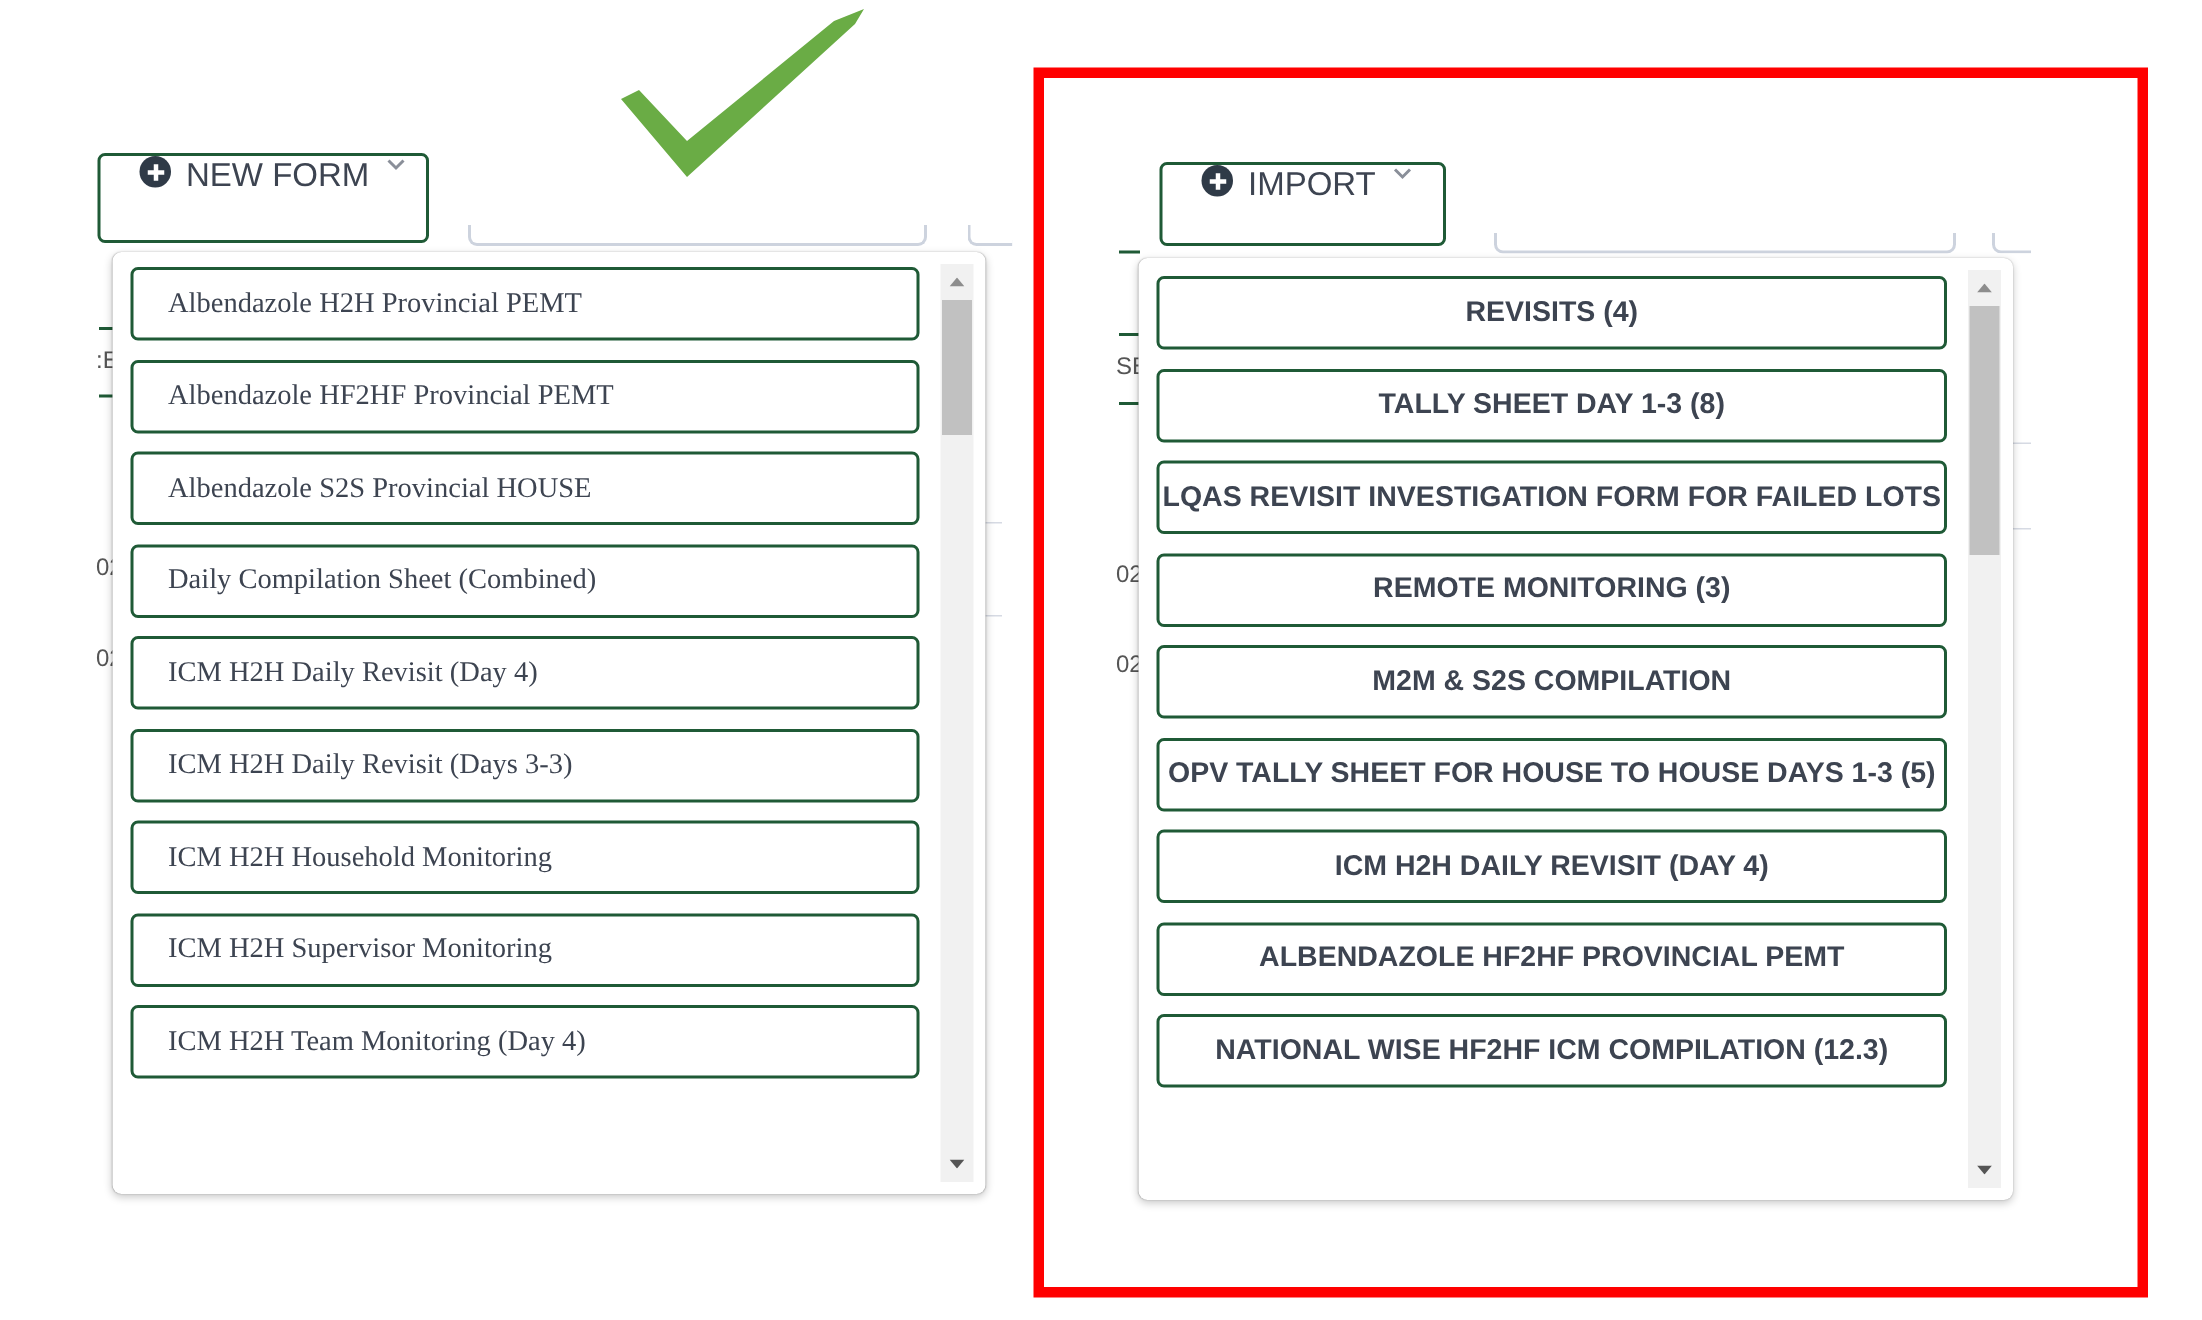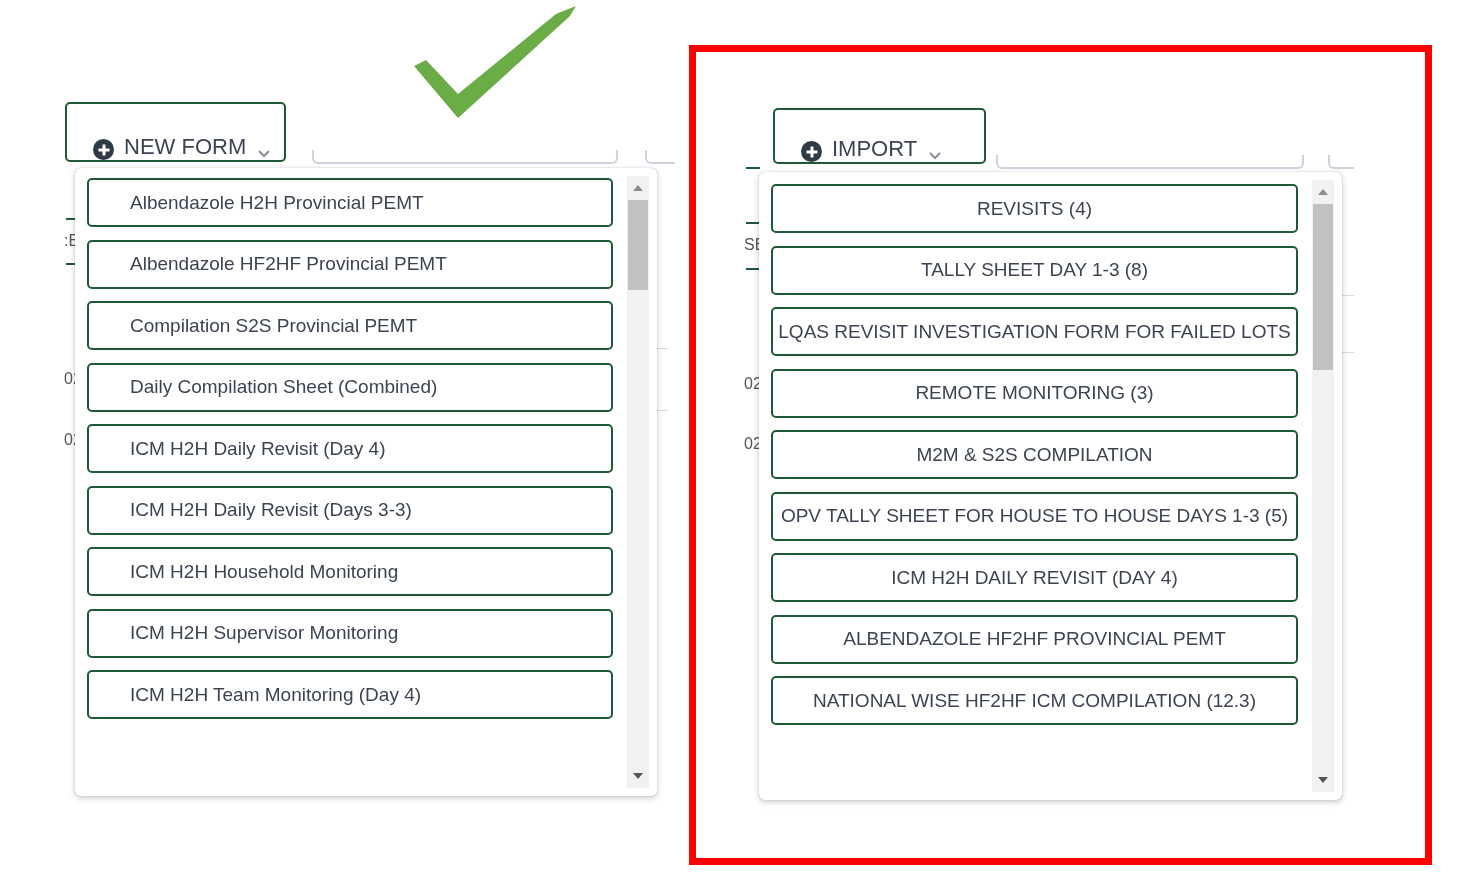--- a/index.html
+++ b/index.html
@@ -11,21 +11,21 @@
   .red-frame { position: absolute; left: 689px; top: 45px; width: 743px; height: 820px; border: 7px solid #ff0000; }
   .bg-line { position: absolute; background: #d6dae3; height: 1px; }
   .bg-dash { position: absolute; background: #1f5a36; height: 2px; }
   .bg-text { position: absolute; font-size: 16px; color: #555; }
   .bg-input { position: absolute; border: 2px solid #cdd3de; border-top: none; border-radius: 0 0 6px 6px; height: 14px; }
 
   
   .trigger {
     position: absolute; height: 60px; background: #fff;
     border: 2.5px solid #1f5a36; border-radius: 5px;
-    display: flex; align-items: flex-end; gap: 10px;
+    display: flex; align-items: flex-start; gap: 10px;
     font-size: 22px; color: #3d4451; padding-left: 26px; cursor: pointer;
   }
   .trigger .plus {
     width: 21px; height: 21px; border-radius: 50%; background: #2f3a47;
     position: relative; flex: none;
   }
   .trigger .plus::before, .trigger .plus::after {
     content: ""; position: absolute; background: #fff; left: 50%; top: 50%; transform: translate(-50%,-50%);
   }
   .trigger .plus::before { width: 11px; height: 3px; }
@@ -38,22 +38,22 @@
     position: absolute; background: #fff;
     border-radius: 6px;
     box-shadow: 0 2px 6px rgba(0,0,0,0.22), 0 0 1px rgba(0,0,0,0.3);
   }
   .panel .list { position: absolute; left: 12px; top: 10px; right: 44px; }
   .item {
     height: 49px; margin-bottom: 12.5px; border: 2.5px solid #1f5a36; border-radius: 5px;
     display: flex; align-items: center; font-size: 19px; color: #3d4451; background: #fff; cursor: pointer;
     white-space: nowrap; overflow: hidden;
   }
-  .panel-left .item { padding-left: 41px; }
-  .panel-right .item { justify-content: center; text-transform: none; }
+  .panel-left .item { padding-left: 23px; font-family: Liberation Serif, serif; }
+  .panel-right .item { justify-content: center; text-transform: none; font-weight: bold; }
 
   .scrollbar { position: absolute; top: 8px; bottom: 8px; right: 8px; width: 22px; background: #f1f1f1; }
   .scrollbar .arrow-up, .scrollbar .arrow-down { position: absolute; left: 0; width: 22px; height: 20px; display: flex; align-items: center; justify-content: center; }
   .scrollbar .arrow-up { top: 2px; }
   .scrollbar .arrow-down { bottom: 2px; }
   .scrollbar .thumb { position: absolute; left: 1px; right: 1px; background: #c1c1c1; }
 </style>
 </head>
 <body>
 
@@ -87,21 +87,21 @@
 
   <div class="panel panel-left" style="left:75px;top:168px;width:582px;height:628px;">
     <div class="list">
       <div class="item">
           <span>Albendazole H2H Provincial PEMT</span>
         </div>
       <div class="item">
           <span>Albendazole HF2HF Provincial PEMT</span>
         </div>
       <div class="item">
-          <span>Compilation S2S Provincial PEMT</span>
+          <span>Albendazole S2S Provincial HOUSE</span>
         </div>
       <div class="item">
           <span>Daily Compilation Sheet (Combined)</span>
         </div>
       <div class="item">
           <span>ICM H2H Daily Revisit (Day 4)</span>
         </div>
       <div class="item">
           <span>ICM H2H Daily Revisit (Days 3-3)</span>
         </div>
@@ -136,21 +136,21 @@
   <div class="bg-dash" style="left:746px;top:222px;width:14px;"></div>
   <div class="bg-dash" style="left:746px;top:268px;width:14px;"></div>
   <div class="bg-text" style="left:744px;top:236px;">SE</div>
   <div class="bg-text" style="left:744px;top:375px;">02</div>
   <div class="bg-text" style="left:744px;top:435px;">02</div>
   <div class="bg-line" style="left:1340px;top:295px;width:14px;"></div>
   <div class="bg-line" style="left:1340px;top:352px;width:14px;"></div>
   <div class="bg-input" style="left:996px;top:155px;width:308px;"></div>
   <div class="bg-input" style="left:1328px;top:155px;width:26px;border-right:none;border-radius:0 0 0 6px;"></div>
 
-  <div class="trigger" style="left:773px;top:108px;width:213px;height:56px;">
+  <div class="trigger" style="left:773px;top:108px;width:191px;height:56px;">
     <span class="plus"></span>
     <span>IMPORT</span>
     <span class="chev">
       <svg width="12" height="8" viewBox="0 0 12 8">
           <polyline points="1,1 6,6 11,1" fill="none" stroke="#8a8f99" stroke-width="2"></polyline>
         </svg>
     </span>
   </div>
 
   <div class="panel panel-right" style="left:759px;top:172px;width:583px;height:628px;">

